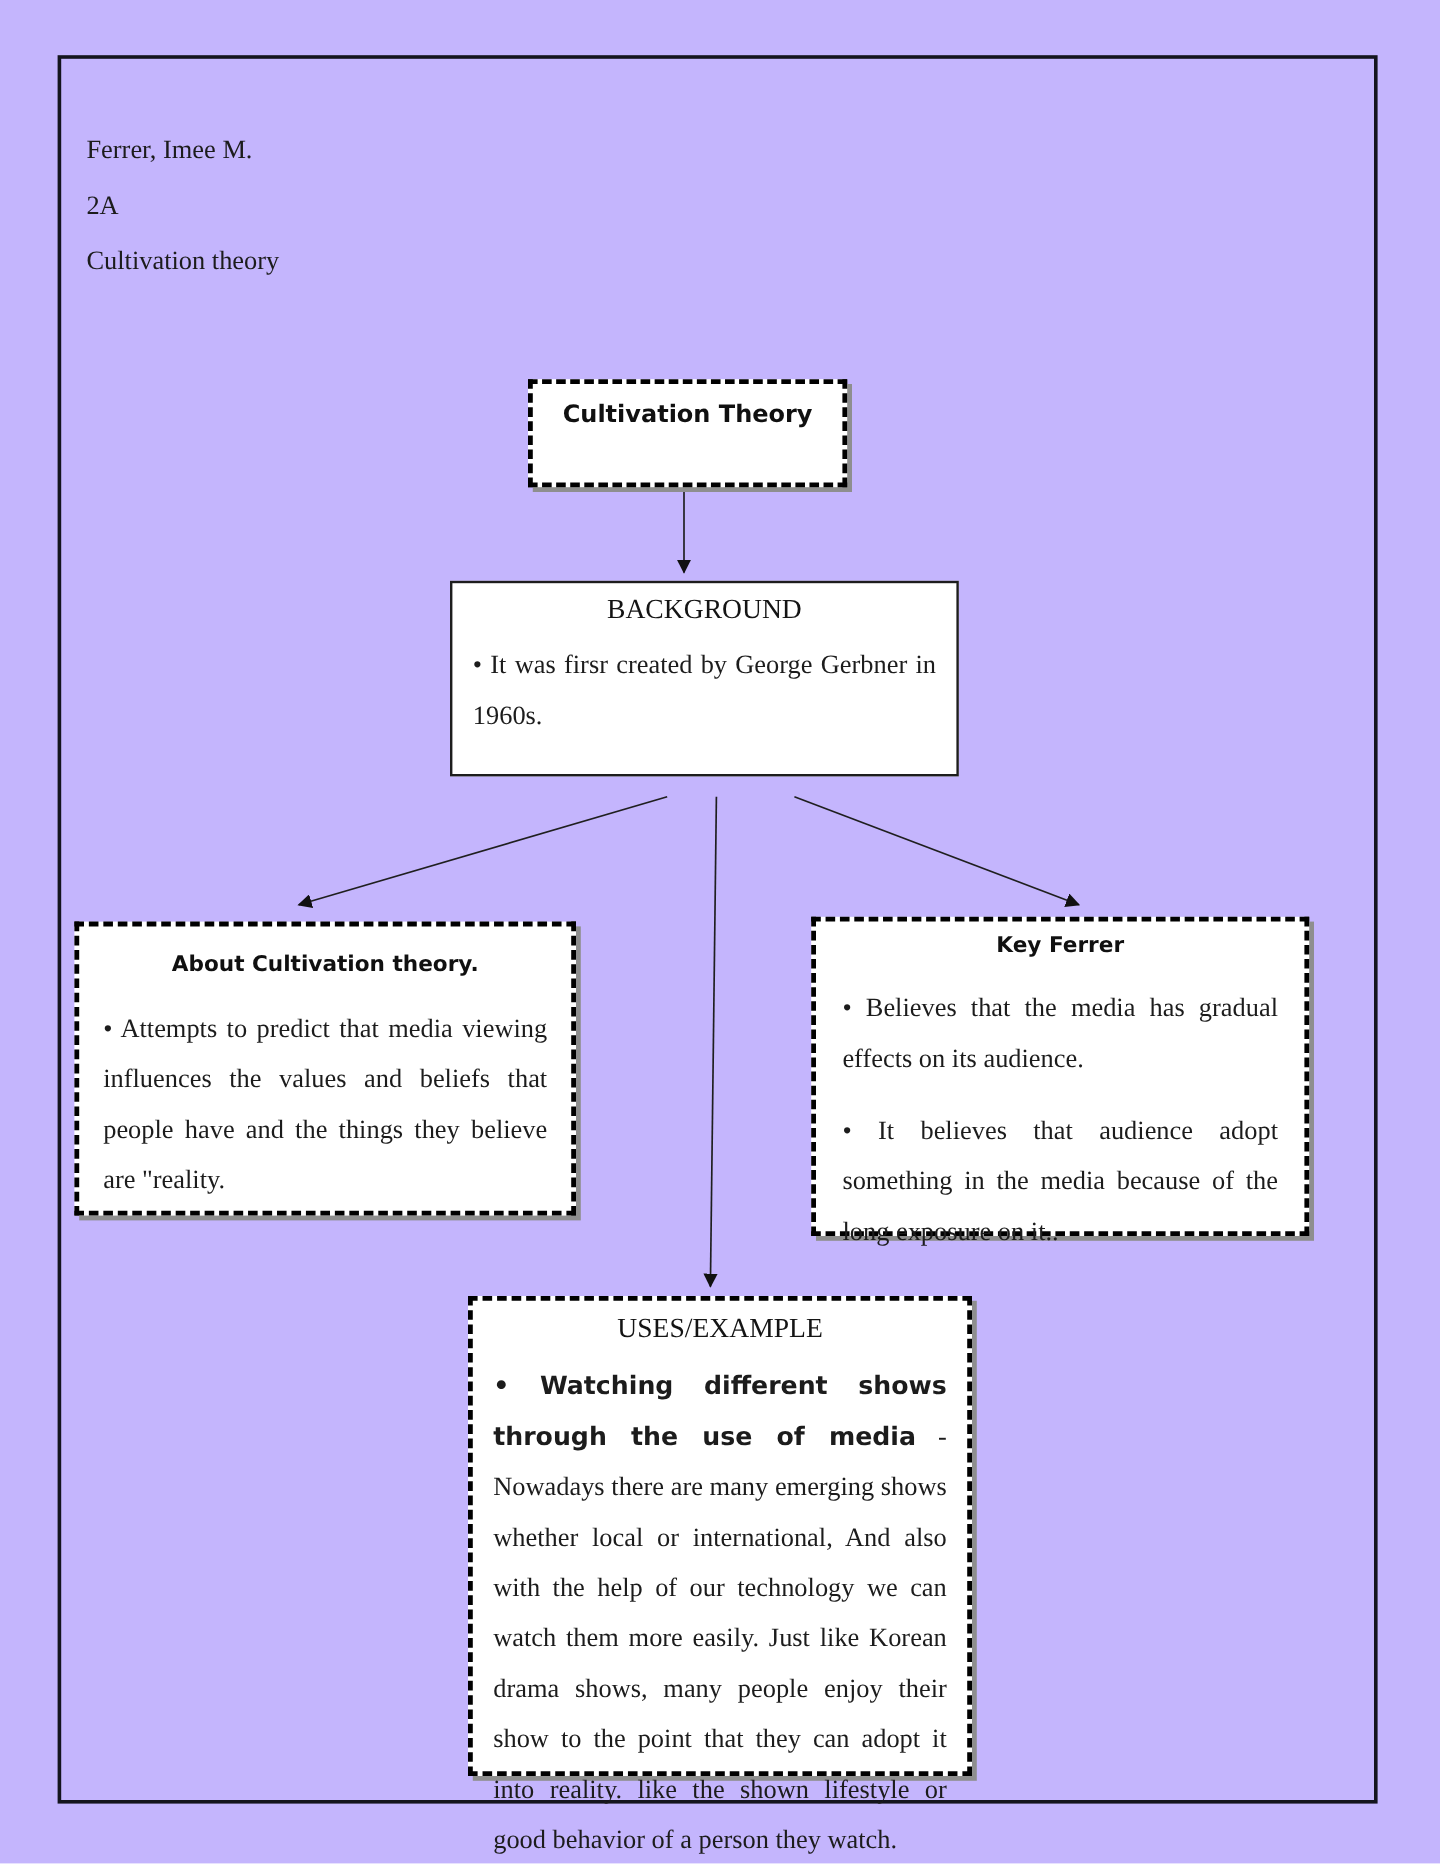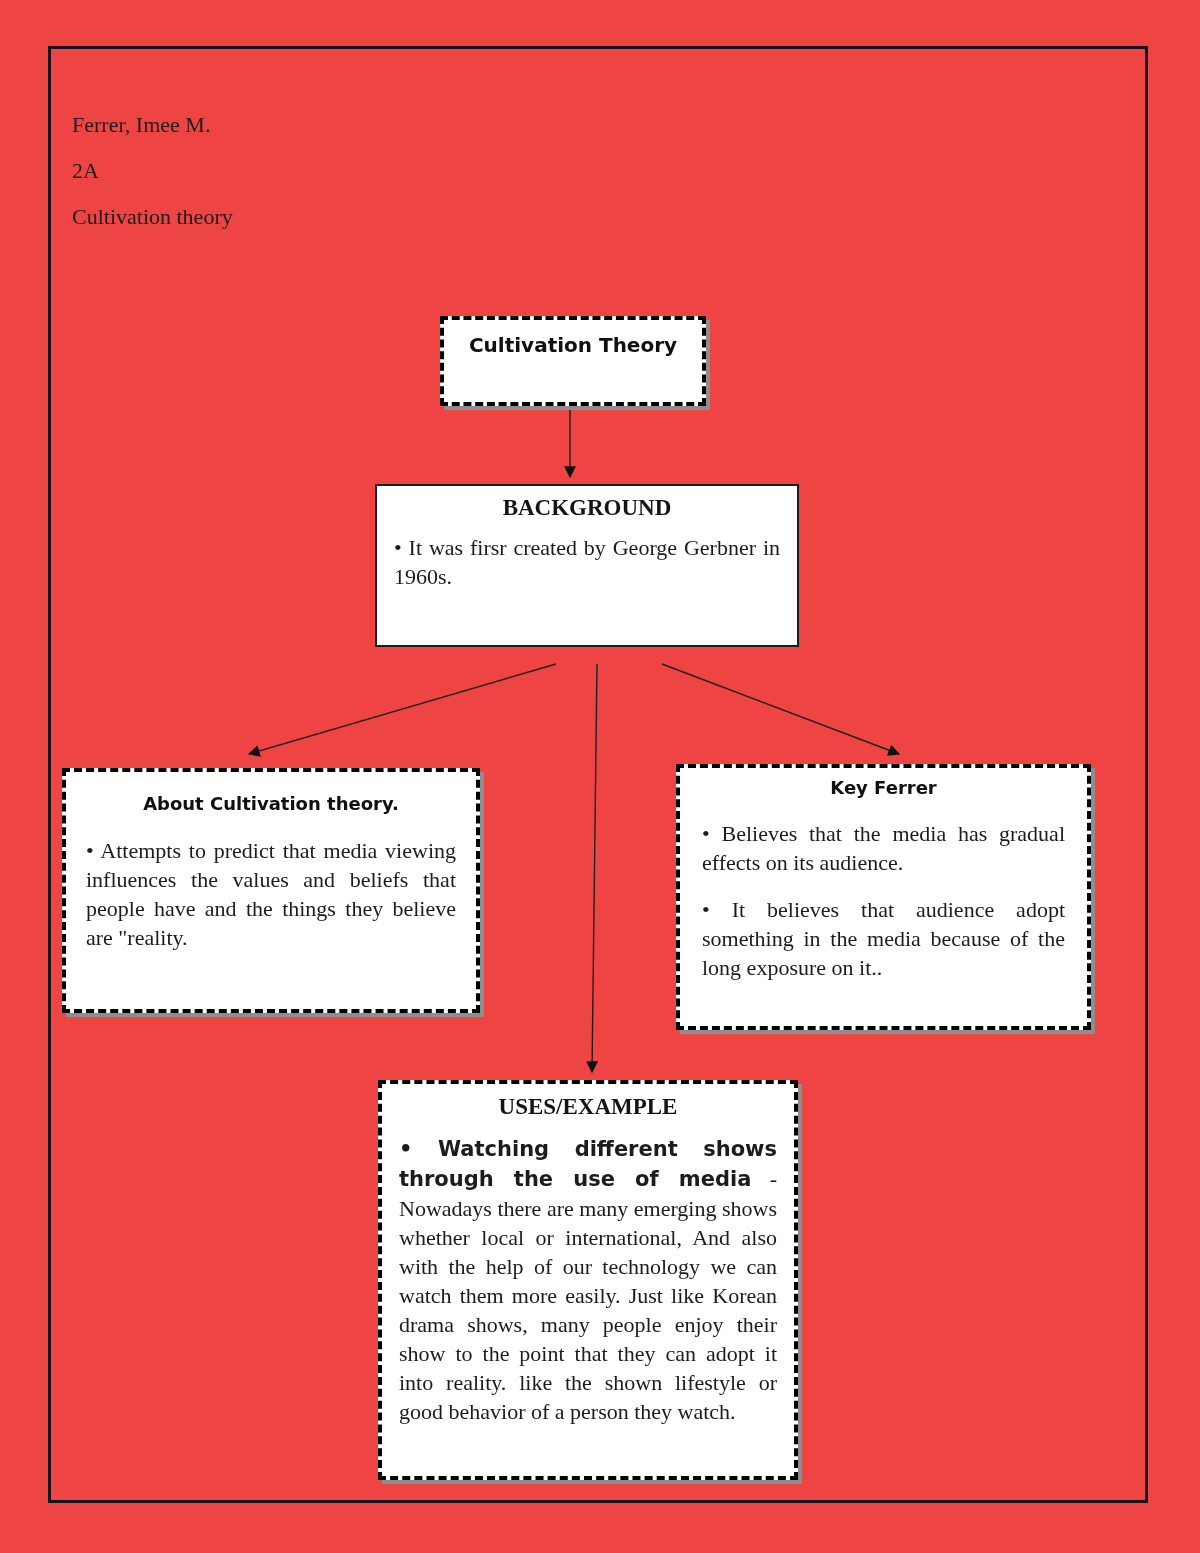--- a/index.html
+++ b/index.html
@@ -1,61 +1,61 @@
 <!DOCTYPE html>
 <html><head>
 <meta charset="utf-8">
 <style>
   html, body { margin:0; padding:0; background:#ffffff; }
   .canvas {
     position:relative; width:1200px; height:1553px;
-    background:#ef4444; overflow:hidden;
+    background:#c4b5fd; overflow:hidden;
     font-family:"Liberation Serif", serif; color:#1c1c1c;
   }
   .frame {
     position:absolute; left:48px; top:46px; width:1100px; height:1457px;
     border:3px solid #14141e; box-sizing:border-box;
   }
   .header { position:absolute; left:72px; top:110px; }
   .header p { margin:0 0 17px 0; font-size:22px; line-height:29px; }
 
   .node { position:absolute; box-sizing:border-box; background:#ffffff; }
   .dashed { border:4px dashed #000000; box-shadow:4px 4px 0 #8e8e8e; }
   .solid  { border:2px solid #1d1d1d; }
 
   .sans-title {
     font-family:"DejaVu Sans", sans-serif; font-weight:bold;
     font-size:18px; text-align:center; color:#101010;
   }
   .serif-heading {
-    font-family:"Liberation Serif", serif; font-weight:bold;
+    font-family:"Liberation Serif", serif; font-weight:normal;
     font-size:23px; text-align:center; color:#141414;
   }
-  .body { font-size:22px; line-height:29px; text-align:justify; margin:0; }
+  .body { font-size:22px; line-height:42px; text-align:justify; margin:0; }
   .bold-sans {
     font-family:"DejaVu Sans", sans-serif; font-weight:bold; font-size:21px;
   }
 
   .root { left:440px; top:316px; width:266px; height:90px; padding-top:13px; }
   .root .sans-title { font-size:20px; }
 
   .background { left:375px; top:484px; width:424px; height:163px; }
   .background .serif-heading { margin-top:9px; }
   .background .body { margin:12px 17px 0; }
 
   .about { left:62px; top:768px; width:418px; height:245px; }
   .about .sans-title { margin-top:21px; }
   .about .body { margin:22px 20px 0; }
 
   .key { left:676px; top:764px; width:415px; height:266px; }
   .key .sans-title { margin-top:9px; }
   .key .body { margin:21px 22px 0; }
   .key .body + .body { margin-top:18px; }
 
-  .uses { left:378px; top:1080px; width:420px; height:400px; }
+  .uses { left:390px; top:1080px; width:420px; height:400px; }
   .uses .serif-heading { margin-top:10px; }
   .uses .body { margin:14px 17px 0; }
 
   svg.arrows {
     position:absolute; left:0; top:0; width:1200px; height:1553px;
     pointer-events:none;
   }
 </style>
 </head>
 <body>

